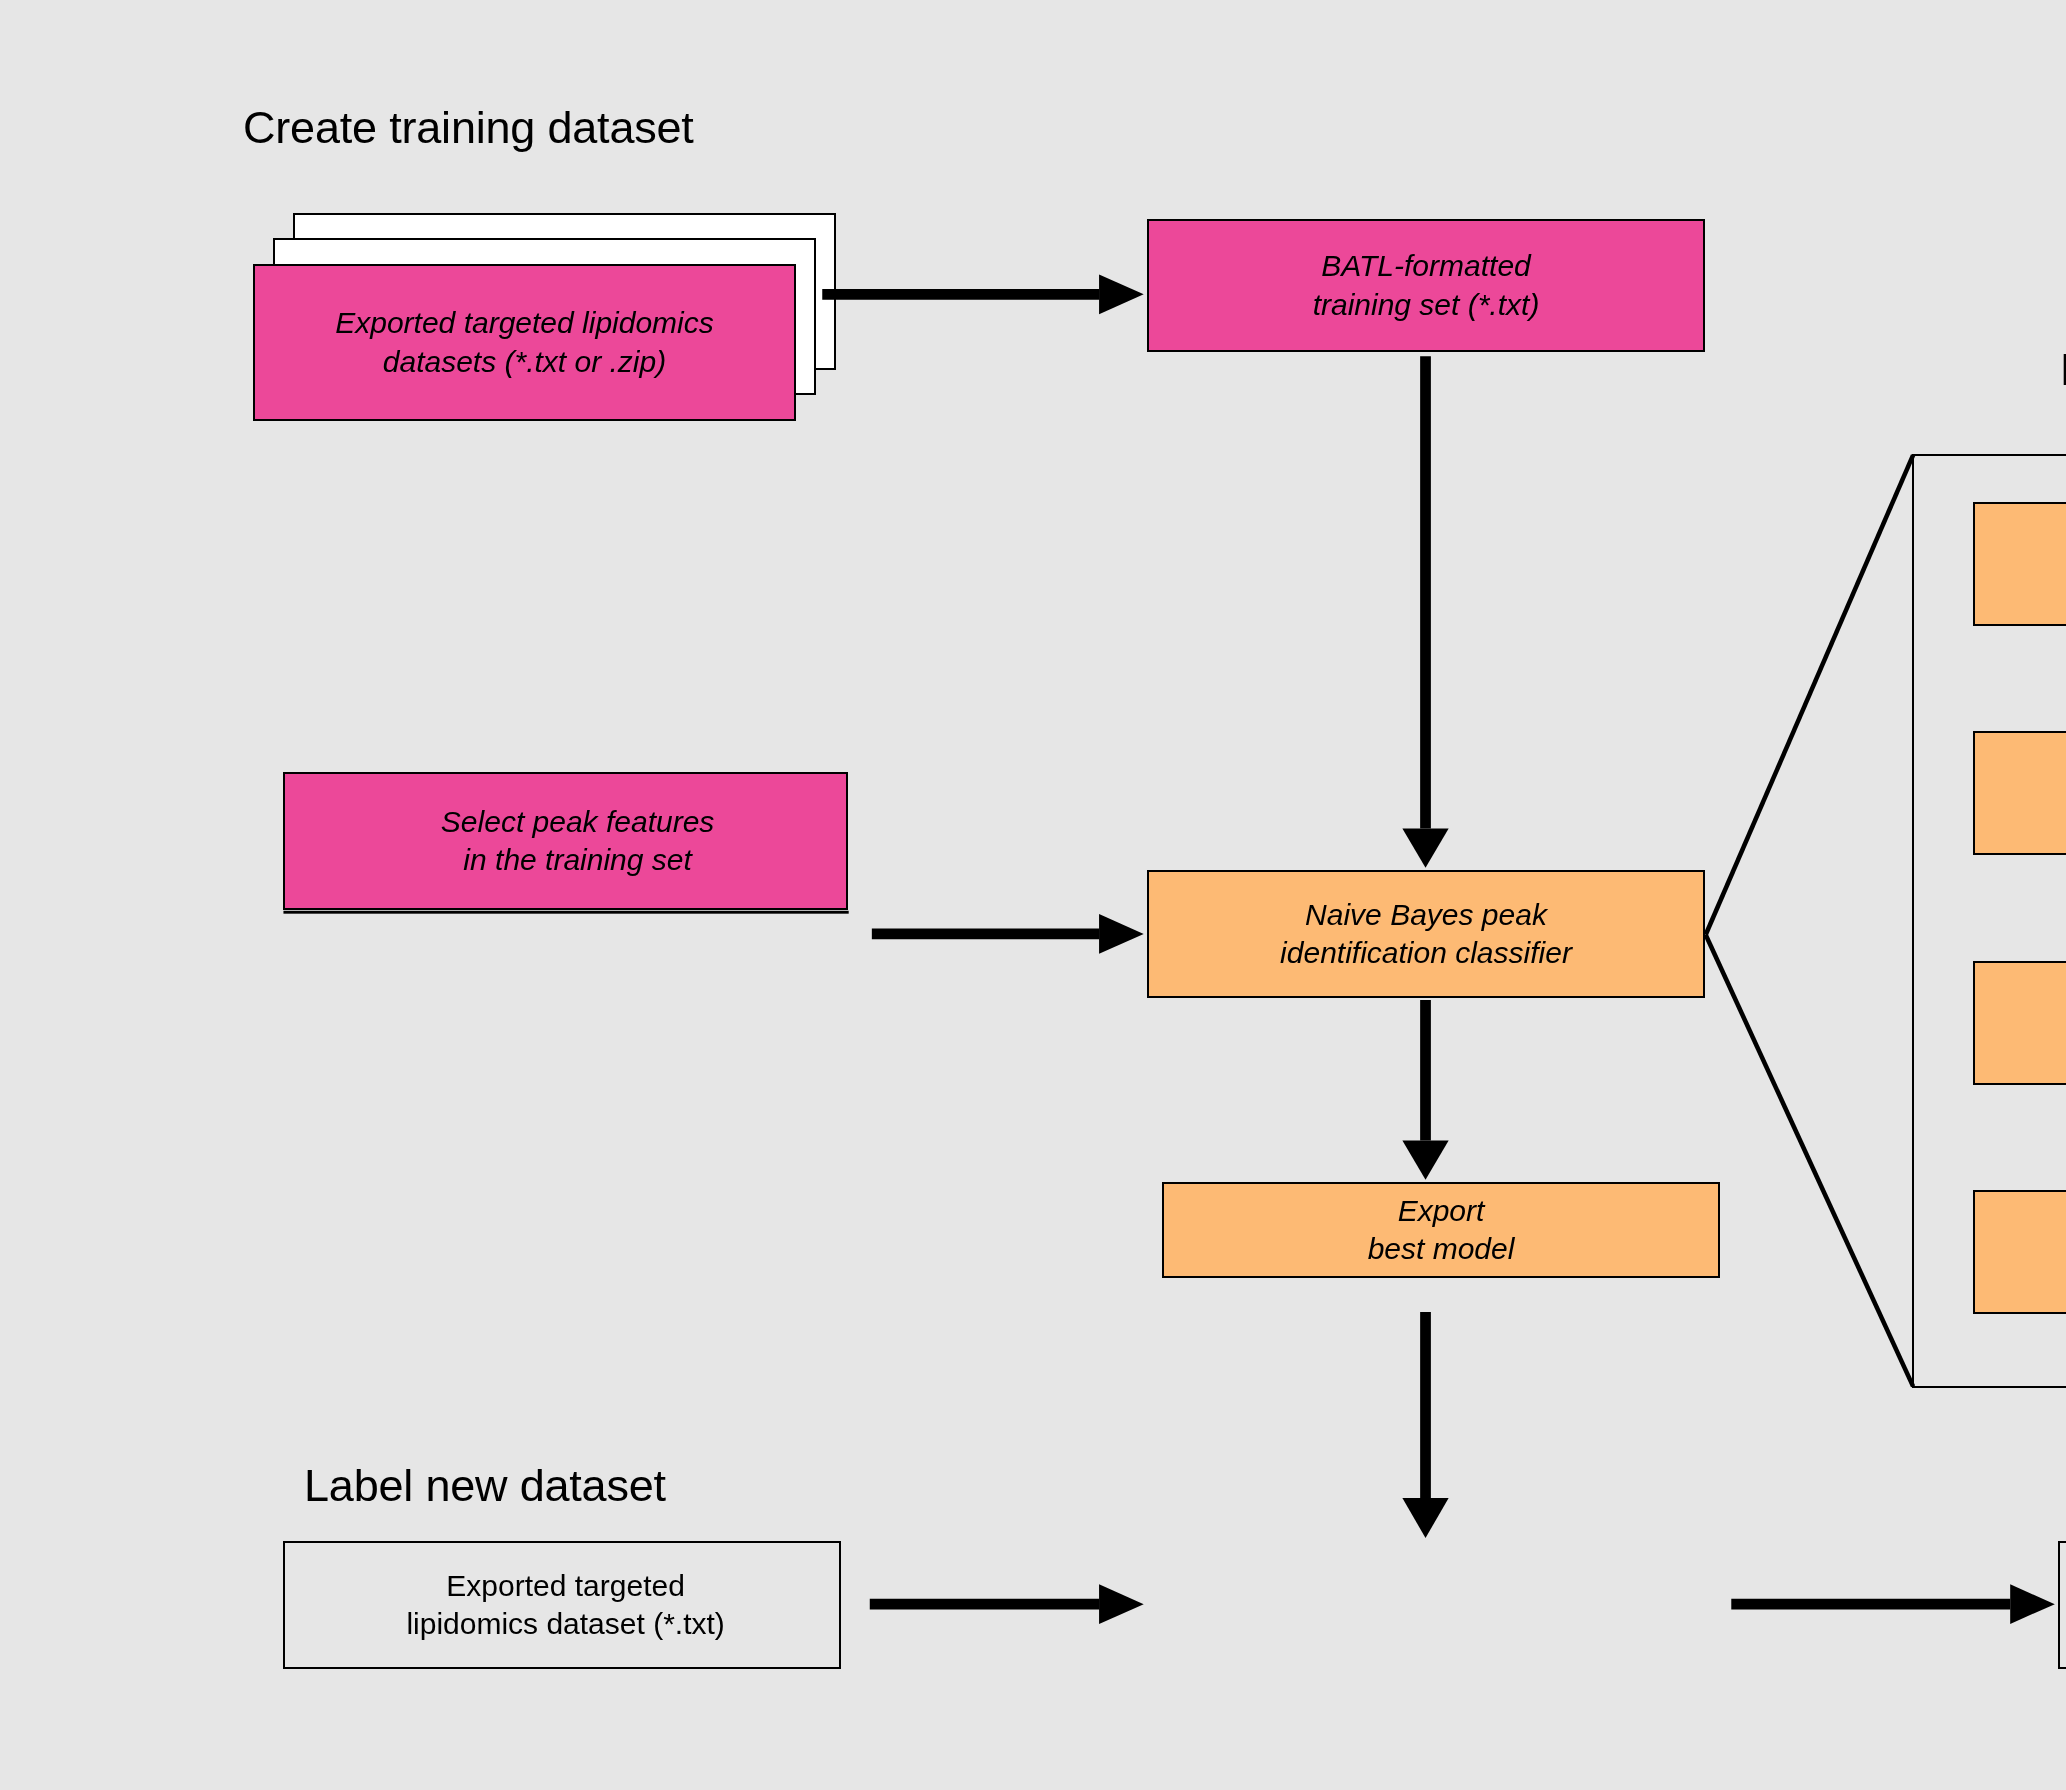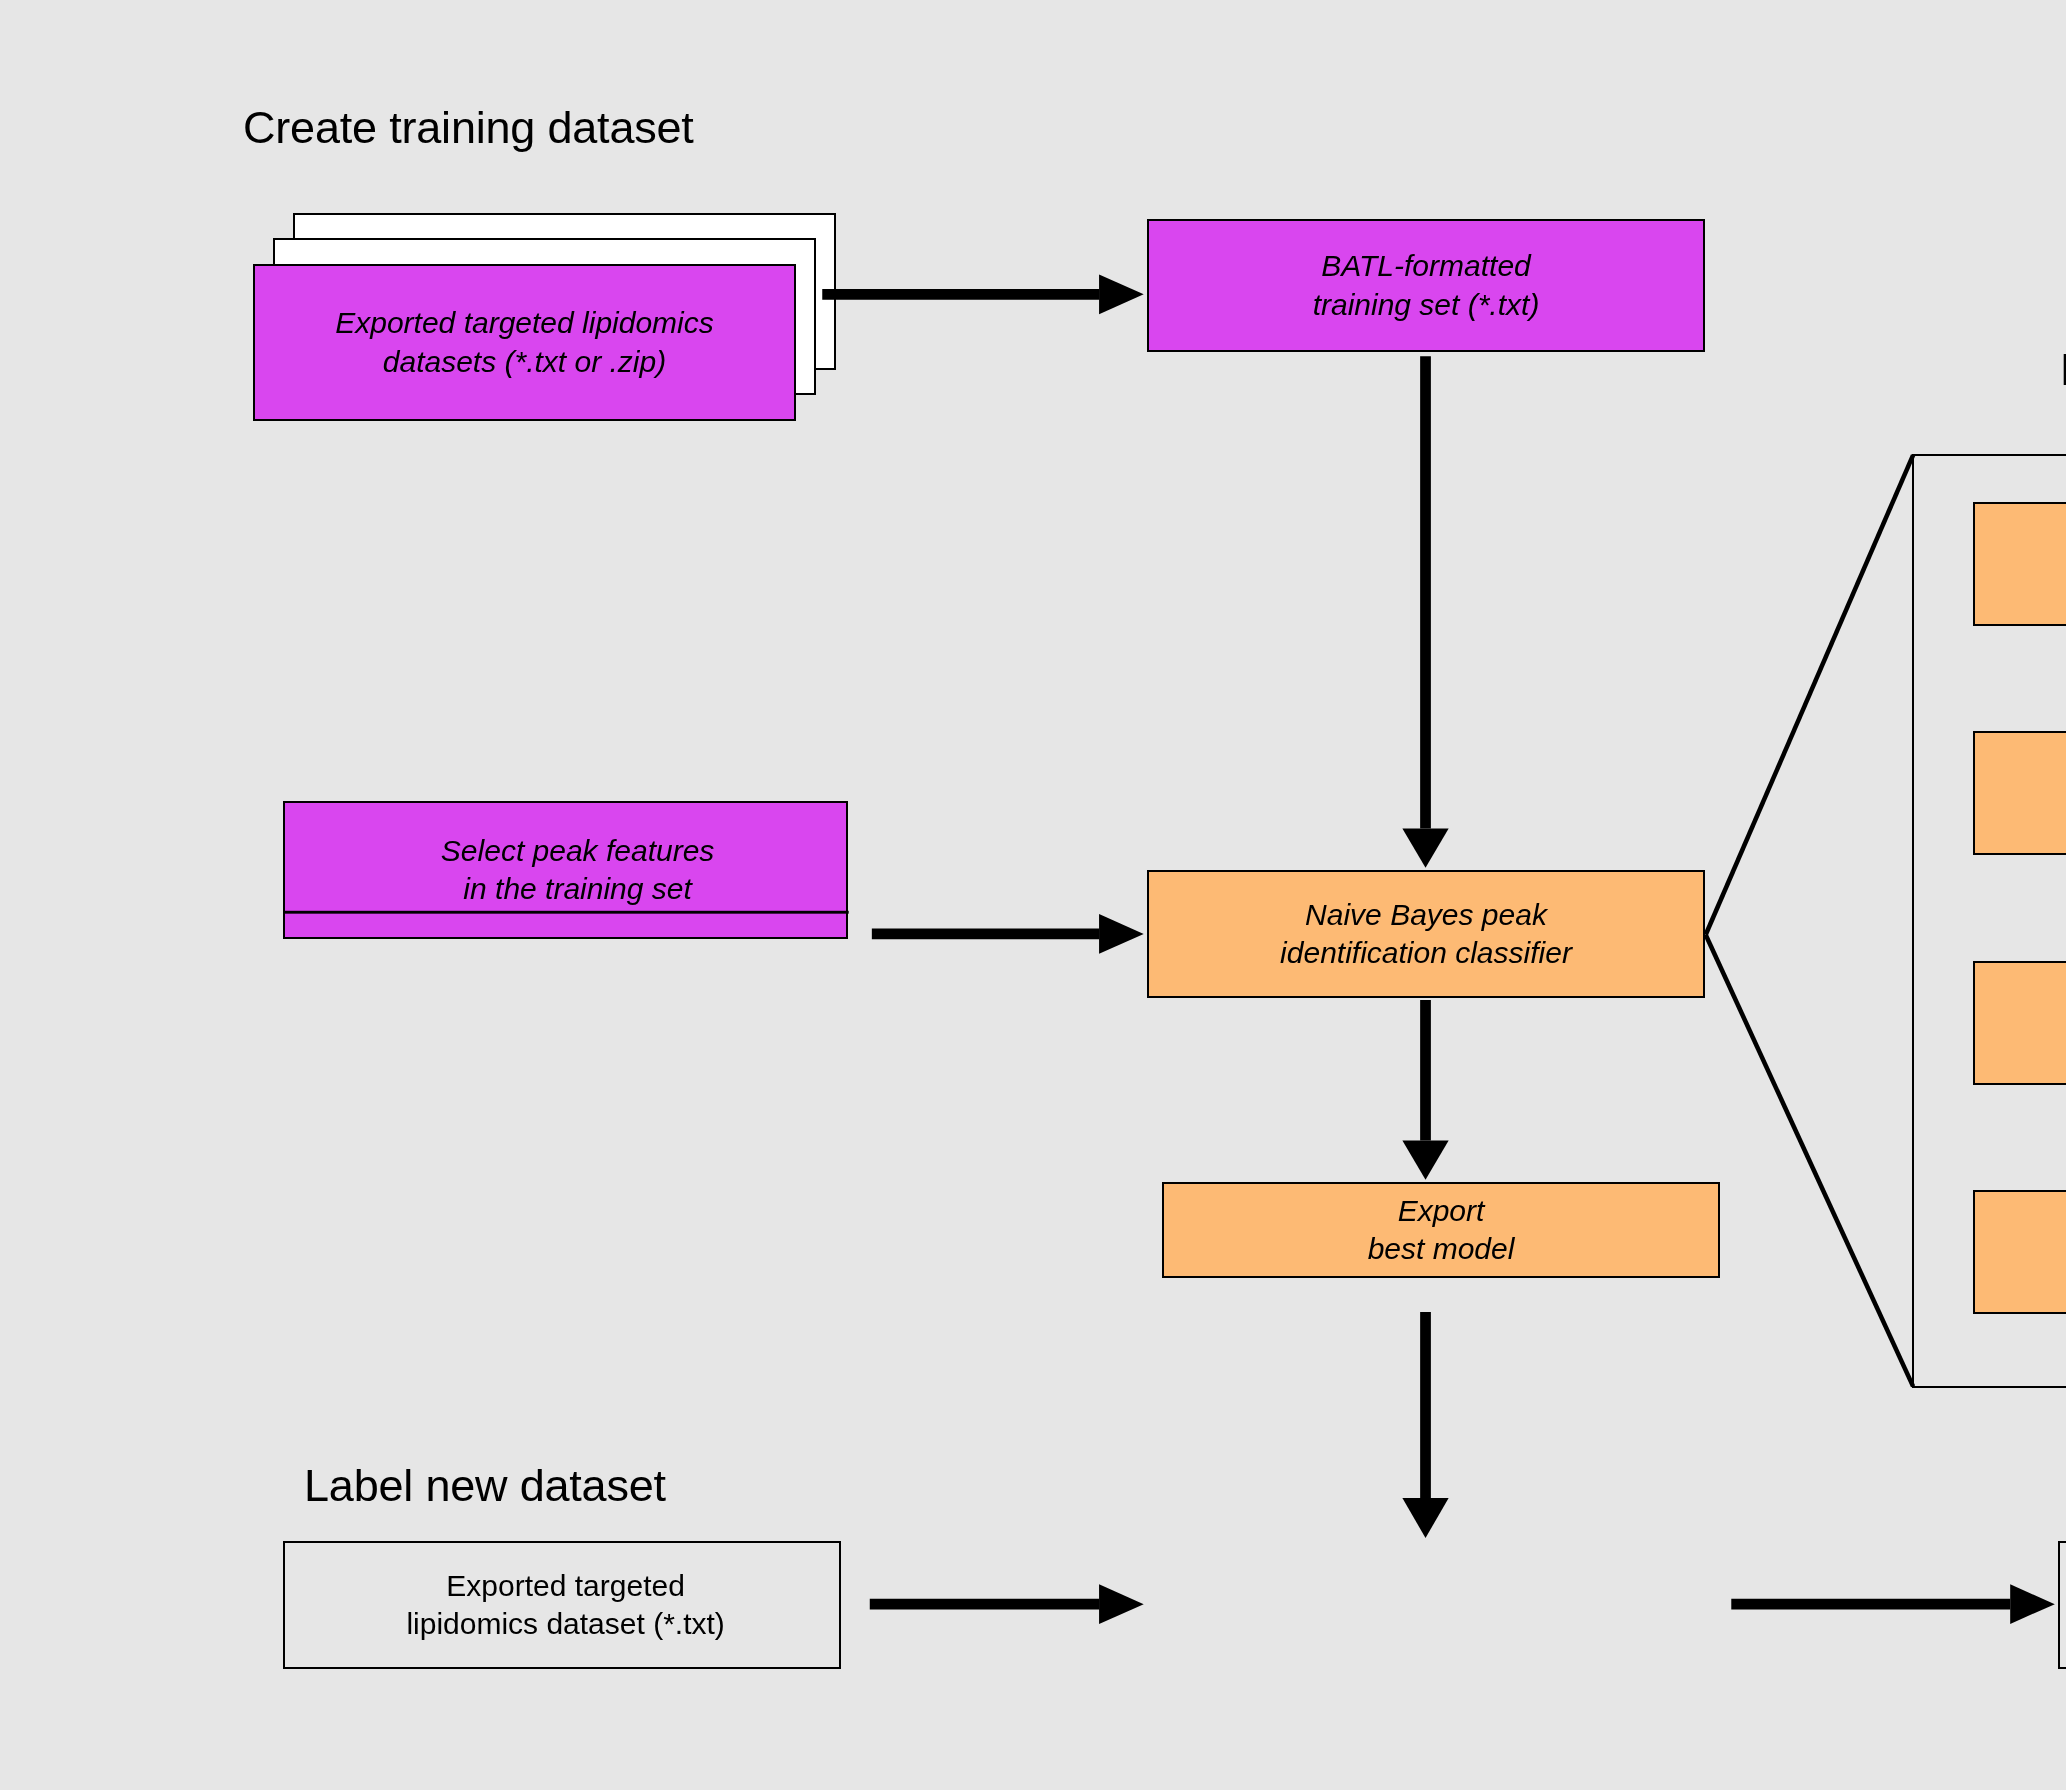--- a/index.html
+++ b/index.html
@@ -39,21 +39,21 @@
     box-sizing: border-box;
     border: 2.9px solid #000000;
     display: flex;
     align-items: center;
     justify-content: center;
     text-align: center;
     color: #000000;
     line-height: 1.28;
     padding: 2.5px 5.8px;
   }
-  .node.white   { background: #d946ef; }
+  .node.white   { background: #ec4899; }
   .node.gray    { background: #fdba74; }
   .node.clear   { background: transparent; }
   .node .txt { display: block; }
   .italic { font-style: italic; }
   .bold   { font-weight: bold; }
   .fs-sm  { font-size: 30px; }
   .stack-card {
     position: absolute;
     box-sizing: border-box;
     border: 2.9px solid #000000;
@@ -85,21 +85,21 @@
   <div class="node white fs-sm italic" style="left:253px; top:264px; width:543px; height:157px; flex-direction:column;">
     <span class="txt">Exported targeted lipidomics</span>
     <span class="txt">datasets (*.txt or .zip)</span>
   </div>
 
   <div class="node white fs-sm italic" style="left:1147px; top:219px; width:558px; height:133px; flex-direction:column;">
     <span class="txt">BATL-formatted</span>
     <span class="txt">training set (*.txt)</span>
   </div>
 
-  <div class="node white fs-sm italic" style="left:283px; top:801px; width:565px; height:138px; flex-direction:column;padding-left:30px;">
+  <div class="node white fs-sm italic" style="left:283px; top:772px; width:565px; height:138px; flex-direction:column;padding-left:30px;">
     <span class="txt">Select peak features</span>
     <span class="txt">in the training set</span>
   </div>
 
   <div class="node gray fs-sm italic" style="left:1147px; top:870px; width:558px; height:128px; flex-direction:column;">
     <span class="txt">Naive Bayes peak</span>
     <span class="txt">identification classifier</span>
   </div>
 
   <div class="node gray fs-sm italic" style="left:1162px; top:1182px; width:558px; height:96px; flex-direction:column;">

